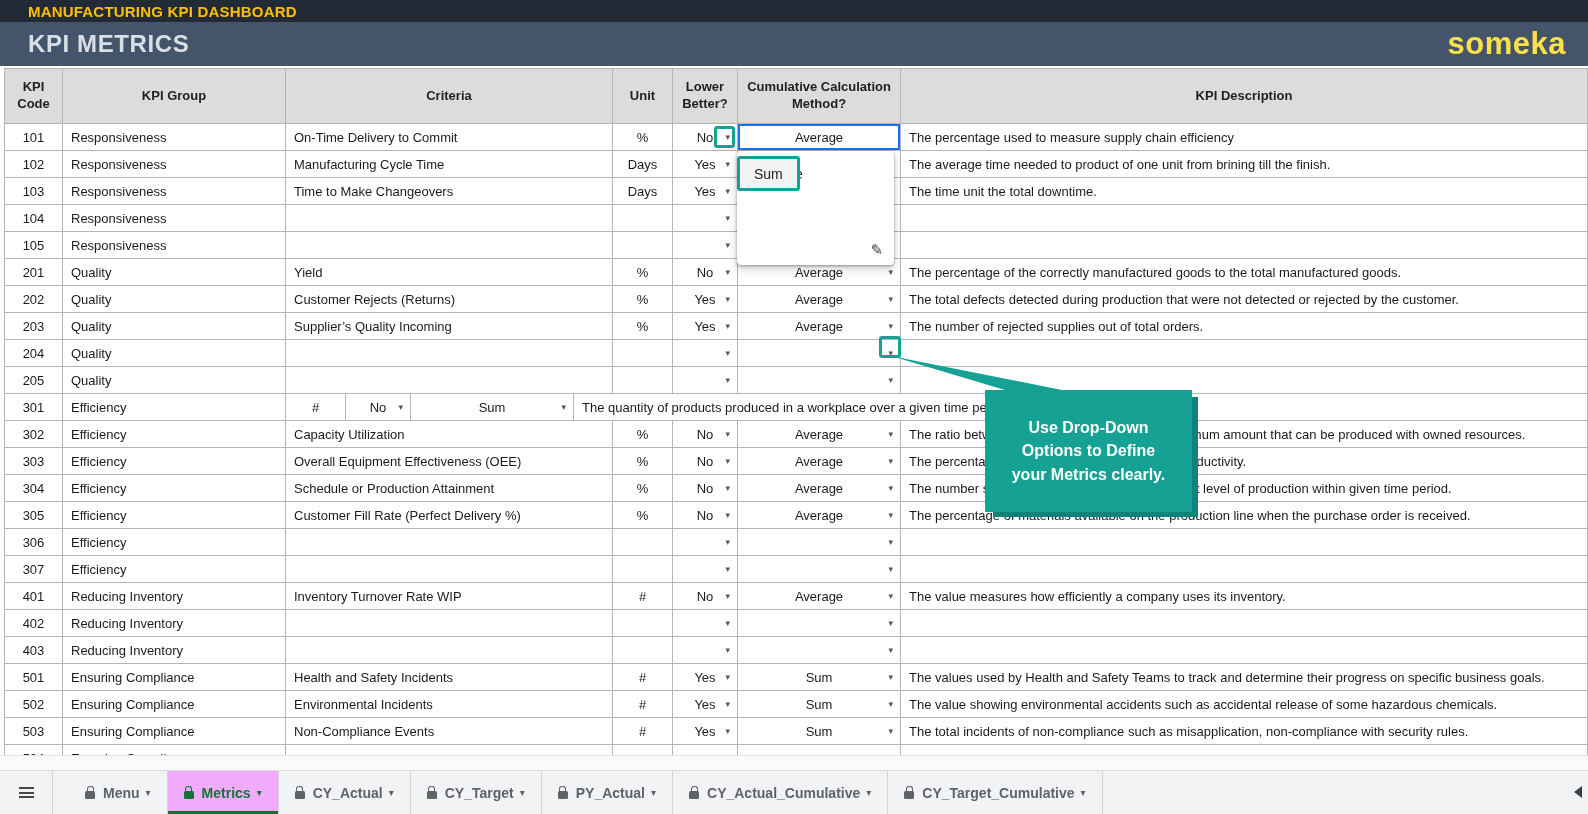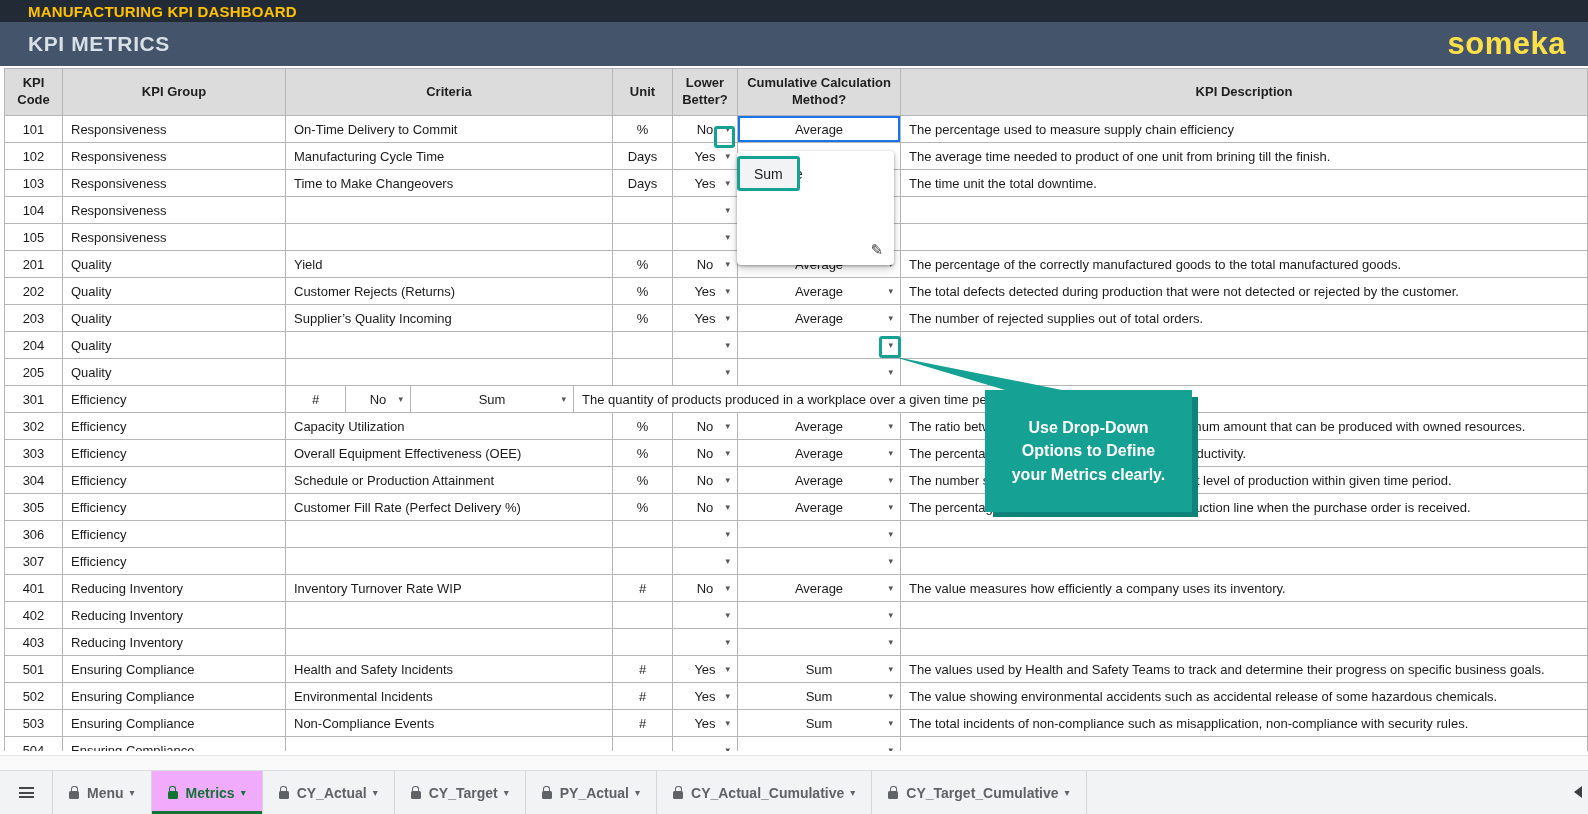--- a/index.html
+++ b/index.html
@@ -3,26 +3,26 @@
 <meta charset="utf-8">
 <style>
   * { box-sizing: border-box; margin: 0; padding: 0; }
   body { margin: 0; font-family: "Liberation Sans", "DejaVu Sans", sans-serif; background: #fff; }
   .stage { position: relative; width: 1588px; height: 814px; background: #fff; overflow: hidden; }
 
   
   .topbar { position: absolute; top: 0; left: 0; right: 0; height: 22px; background: #222B35; display: flex; align-items: center; padding-left: 28px; text-align: center; }
   .toptitle { color: #FFC000; font-size: 15px; font-weight: bold; letter-spacing: .2px; }
   .titlebar { position: absolute; top: 22px; left: 0; right: 0; height: 44px; background: #44546A; display: flex; align-items: center; justify-content: space-between; padding: 0 22px 0 28px; }
-  .pagetitle { color: #D9DFE7; font-size: 21px; font-weight: bold; letter-spacing: .6px; }
+  .pagetitle { color: #D9DFE7; font-size: 24px; font-weight: bold; letter-spacing: .6px; }
   .logo { color: #fde047; font-size: 31px; font-weight: bold; letter-spacing: .5px; }
 
   
   .sheet { position: absolute; top: 68px; left: 4px; right: 0; height: 687px; overflow: hidden; }
-  .thead { display: flex; height: 48px; background: #DCDCDC; border-top: 1px solid #B5B5B5; border-left: 1px solid #B5B5B5; }
+  .thead { display: flex; height: 56px; background: #DCDCDC; border-top: 1px solid #B5B5B5; border-left: 1px solid #B5B5B5; }
   .cell { border-right: 1px solid #B5B5B5; border-bottom: 1px solid #B5B5B5; font-size: 13px; color: #1B1B1B; display: flex; align-items: center; padding: 0 8px; overflow: hidden; flex: 0 0 auto; }
   .h { font-weight: bold; justify-content: center; text-align: center; line-height: 1.3; padding: 0 4px; color: #1F1F1F; }
   .c0 { width: 58px; } .c1 { width: 223px; } .c2 { width: 327px; } .c3 { width: 60px; }
   .c4 { width: 65px; } .c5 { width: 163px; } .c6 { flex: 1 1 auto; width: auto; }
   .tbody { border-left: 1px solid #B5B5B5; height: 635px; overflow: hidden; }
   .trow { display: flex; height: 27px; }
   .center { justify-content: center; }
   .desc { white-space: nowrap; }
   .dd { position: relative; justify-content: center; }
   .chev { position: absolute; right: 7px; top: 50%; transform: translateY(-50%); font-size: 9px; color: #555; line-height: 1; }
@@ -45,21 +45,21 @@
              font-weight: bold; font-size: 16px; line-height: 1.45; text-align: center; display: flex; align-items: center;
              justify-content: center; padding: 8px 20px; z-index: 6; box-shadow: 7px 6px 0 -1px #0E837B; }
   .callout-tri { position: absolute; left: 860px; top: 352px; z-index: 6; }
 
   
   .hstrip { position: absolute; left: 0; top: 755px; width: 100%; height: 15px; background: #FAFAFA; border-top: 1px solid #E3E3E3; }
   .tabbar { position: absolute; left: 0; top: 770px; width: 100%; height: 44px; background: #F1F3F4; border-top: 1px solid #DADCE0; display: flex; align-items: stretch; }
   .allsheets { width: 52px; display: flex; align-items: center; justify-content: center; }
   .burger { width: 15px; height: 11px; border-top: 2px solid #444746; border-bottom: 2px solid #444746; position: relative; display: inline-block; }
   .burger::before { content: ""; position: absolute; left: 0; right: 0; top: 2.5px; height: 2px; background: #444746; }
-  .tabs { display: flex; align-items: stretch; border-left: 1px solid #D3D5D7; }
+  .tabs { display: flex; align-items: stretch; border-left: 1px solid #D3D5D7; padding-left: 16px; }
   .stab { display: flex; align-items: center; gap: 8px; padding: 0 16px; font-size: 14px; font-weight: bold; color: #5F6368; border-right: 1px solid #D3D5D7; white-space: nowrap; }
   .stab.active { background: #f0abfc; color: #137333; box-shadow: inset 0 -3px 0 #137333; }
   .tchev { font-size: 10px; margin-left: -2px; }
   .lock { position: relative; width: 10px; height: 8px; background: #5F6368; border-radius: 1.5px; display: inline-block; margin-top: 4px; }
   .lock::before { content: ""; position: absolute; top: -5px; left: 1.5px; width: 5px; height: 4px; border: 1.6px solid #5F6368; border-bottom: none; border-radius: 3px 3px 0 0; }
   .stab.active .lock { background: #137333; }
   .stab.active .lock::before { border-color: #137333; }
   .tabscroll { position: absolute; right: 6px; top: 786px; width: 0; height: 0; border-top: 6px solid transparent; border-bottom: 6px solid transparent; border-right: 8px solid #3C4043; }
 </style>
 </head>

